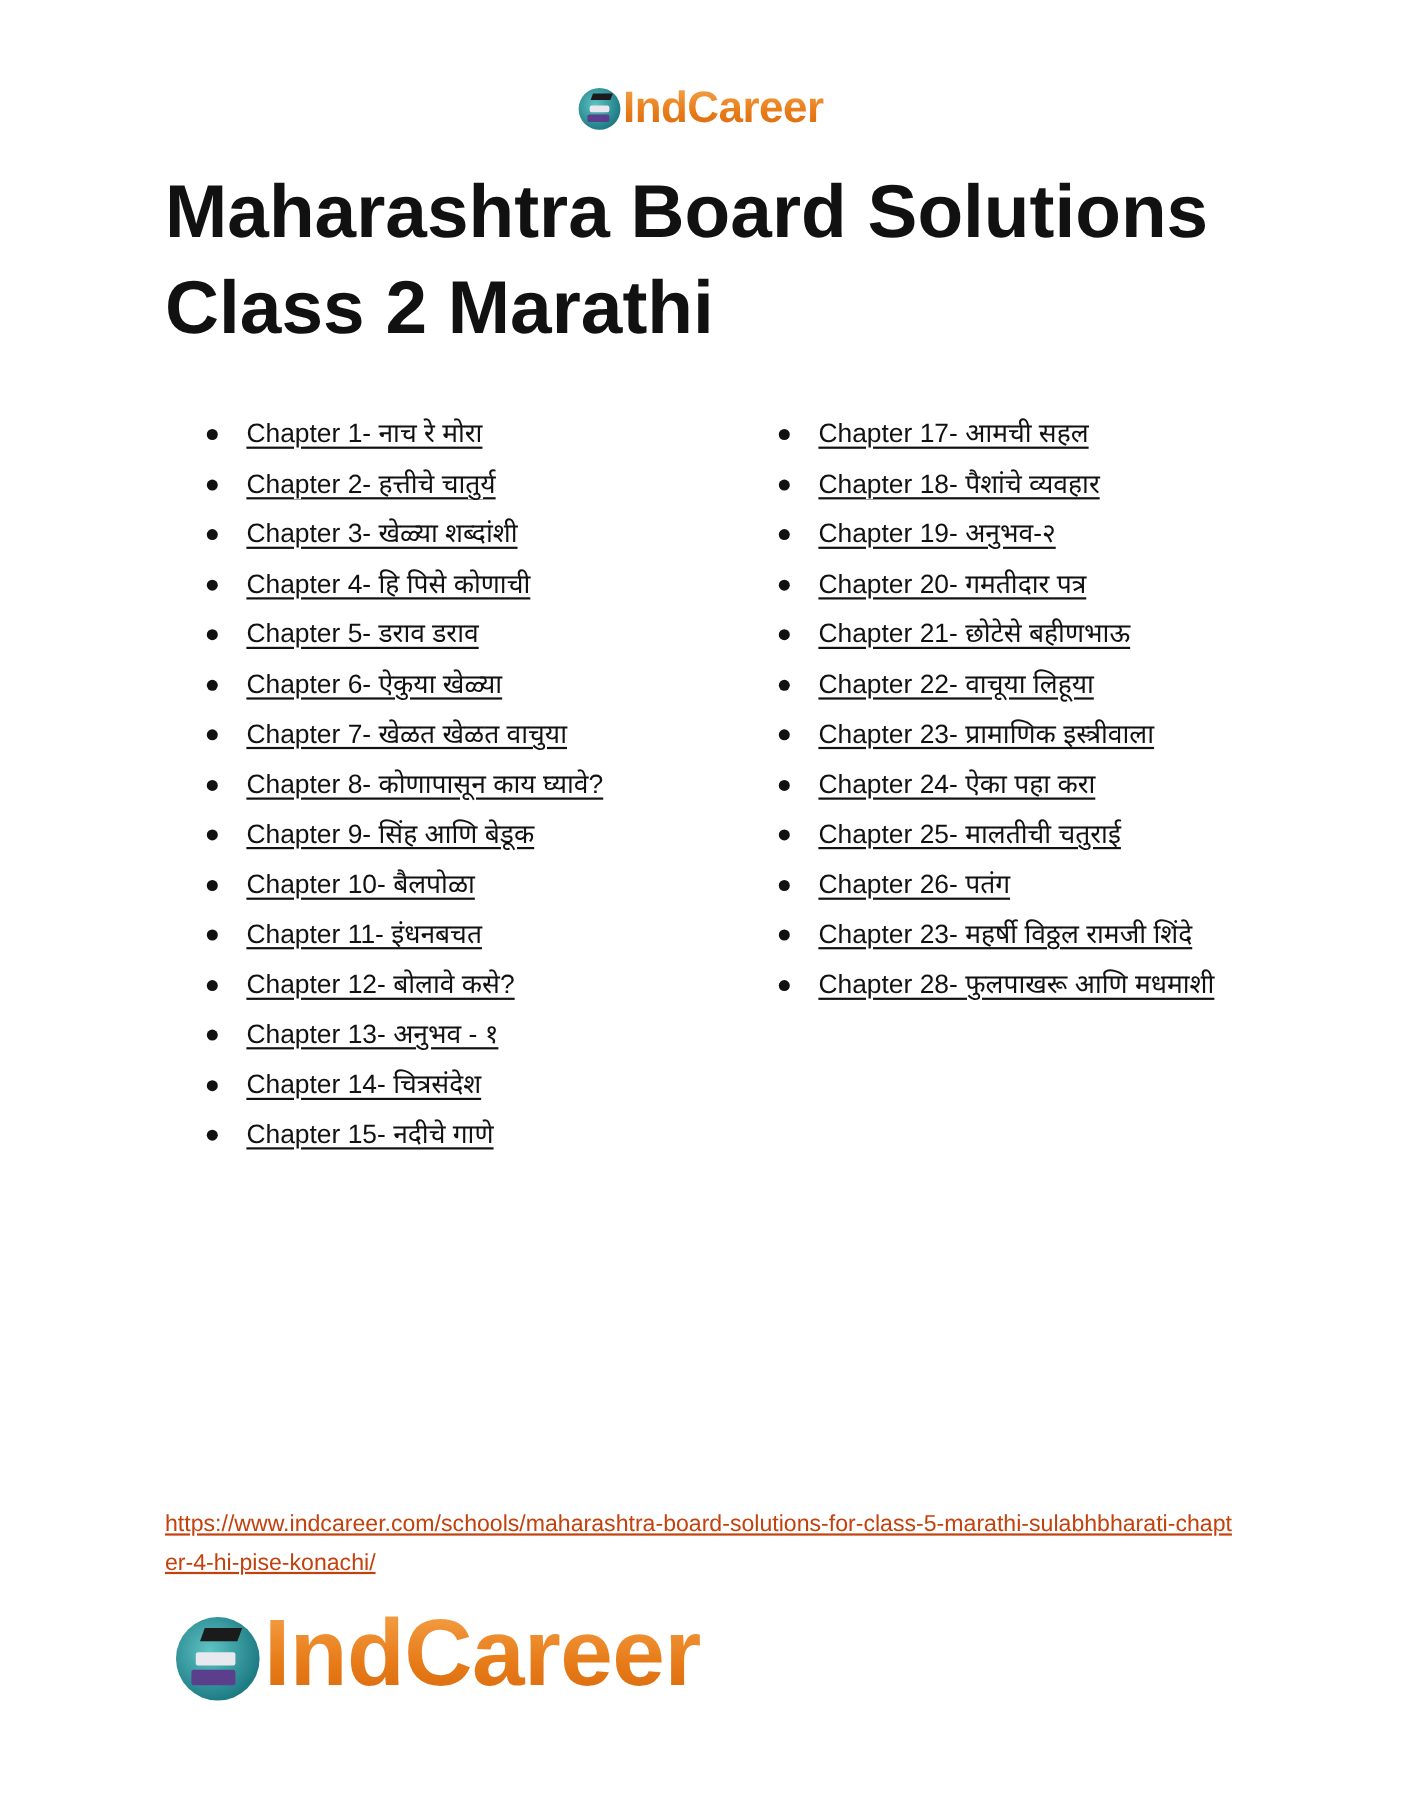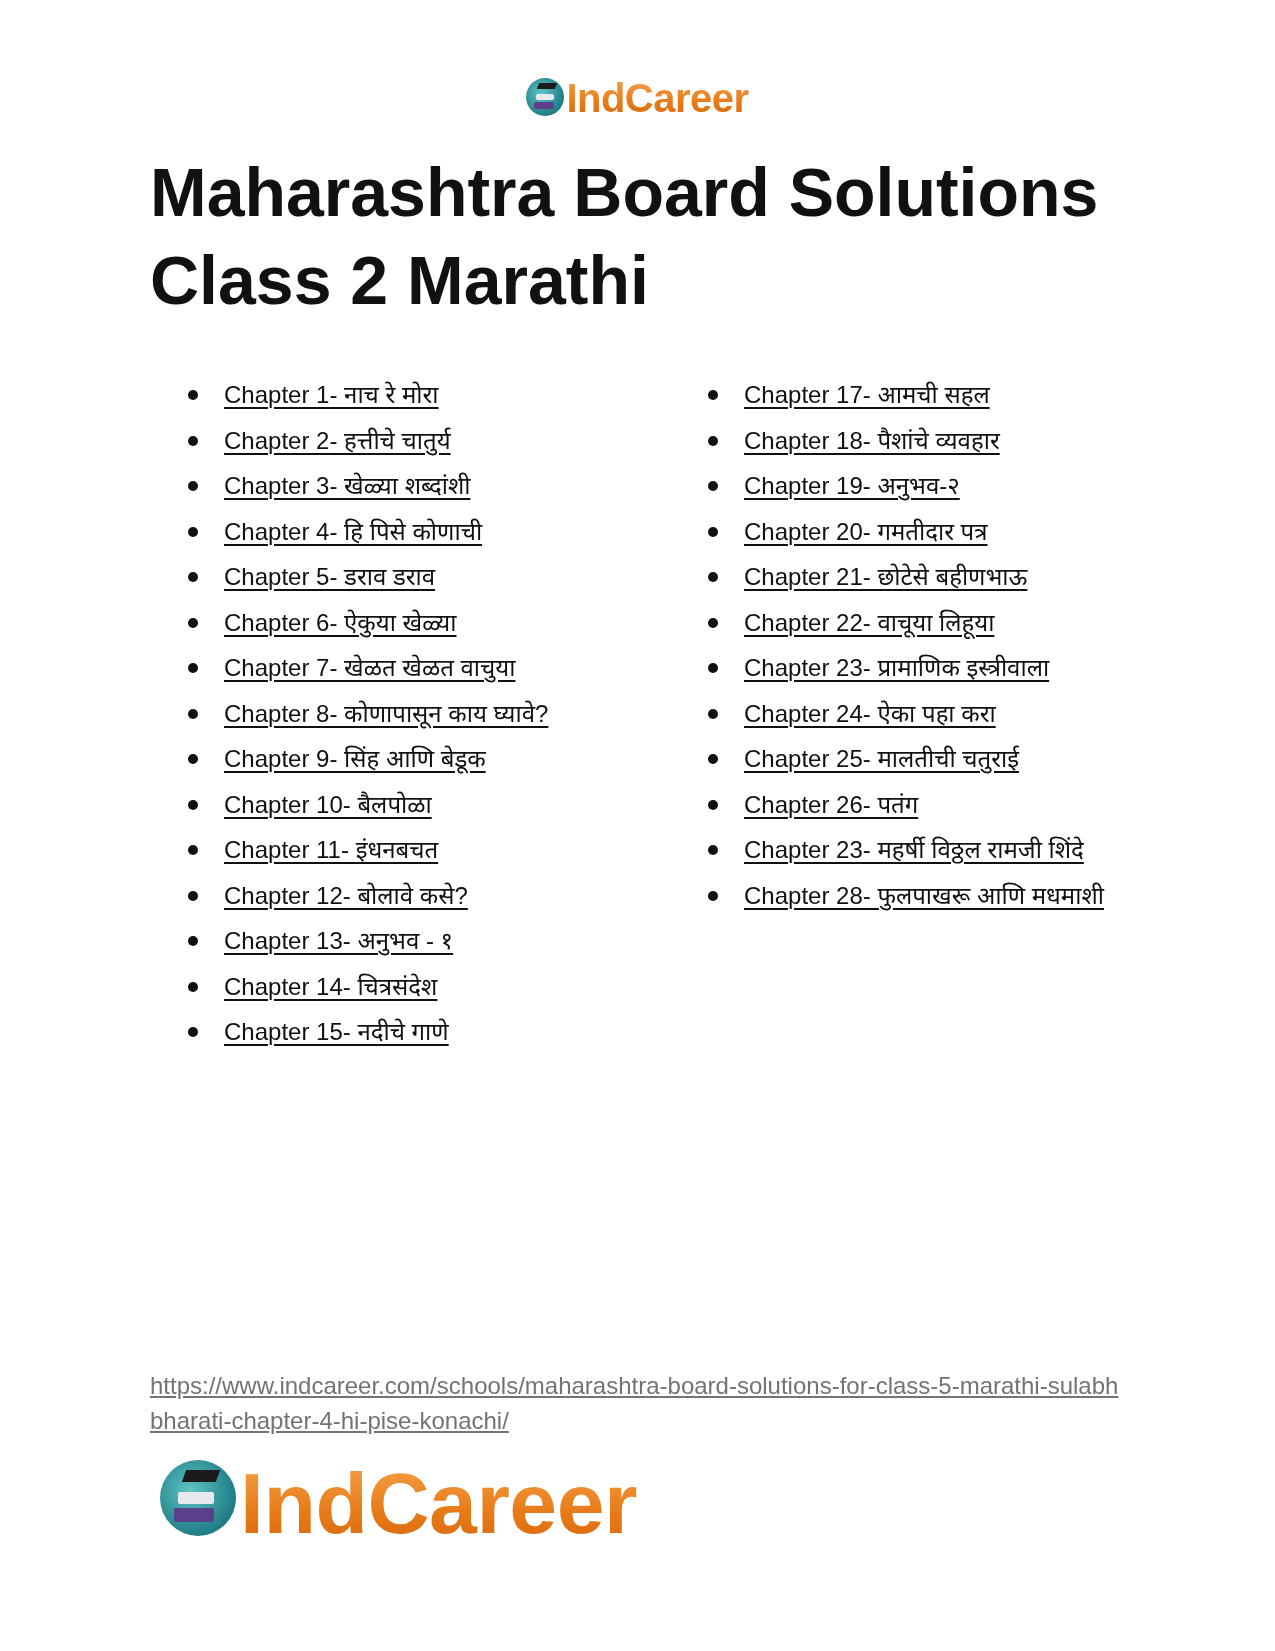--- a/index.html
+++ b/index.html
@@ -4,21 +4,21 @@
 <style>
   html, body { margin: 0; padding: 0; background: #ffffff; }
   body {
     width: 1275px; height: 1651px; position: relative; overflow: hidden;
     font-family: "Liberation Sans", "DejaVu Sans", sans-serif; color: #111111;
   }
   .top-logo {
     position: absolute; top: 78px; left: 0; width: 100%;
     display: flex; justify-content: center; align-items: center;
   }
-  .logo { display: flex; align-items: flex-start; }
+  .logo { display: flex; align-items: flex-end; }
   .logo-mark { position: relative; border-radius: 50%; background: radial-gradient(circle at 40% 40%, #5fc4c4, #1f7d86 70%, #155e66); }
   .logo-mark .cap { position: absolute; background: #1b1b1b; transform: skewX(-20deg); }
   .logo-mark .book1 { position: absolute; background: #5b3f8c; border-radius: 2px; }
   .logo-mark .book2 { position: absolute; background: #e8e8ef; border-radius: 2px; }
   .logo-word {
     font-weight: bold; color: #e8801f;
     background: linear-gradient(180deg, #f5a24a 0%, #e77b18 60%, #d96a0e 100%);
     -webkit-background-clip: text; background-clip: text; -webkit-text-fill-color: transparent;
     letter-spacing: -0.5px; line-height: 1;
   }
@@ -45,21 +45,21 @@
   .col.left { left: 188px; width: 470px; }
   .col.right { left: 708px; width: 400px; }
   .col li { position: relative; padding-left: 36px; font-size: 24px; line-height: 45.5px; }
   .col li .bullet {
     position: absolute; left: 0; top: 18px; width: 10px; height: 10px; border-radius: 50%; background: #111;
   }
   .col li a { color: #111; text-decoration: underline; text-underline-offset: 4px; text-decoration-thickness: 2px; }
 
   .source-link {
     position: absolute; left: 150px; top: 1368px; width: 980px;
-    font-size: 24px; line-height: 35px; color: #737373; word-break: break-all;
+    font-size: 21px; line-height: 35px; color: #c2410c; word-break: break-all;
     text-decoration: underline;
   }
   .bottom-logo { position: absolute; left: 160px; top: 1460px; }
 </style>
 </head>
 <body>
 
 <div class="top-logo">
   <div class="logo small">
     <div class="logo-mark">

